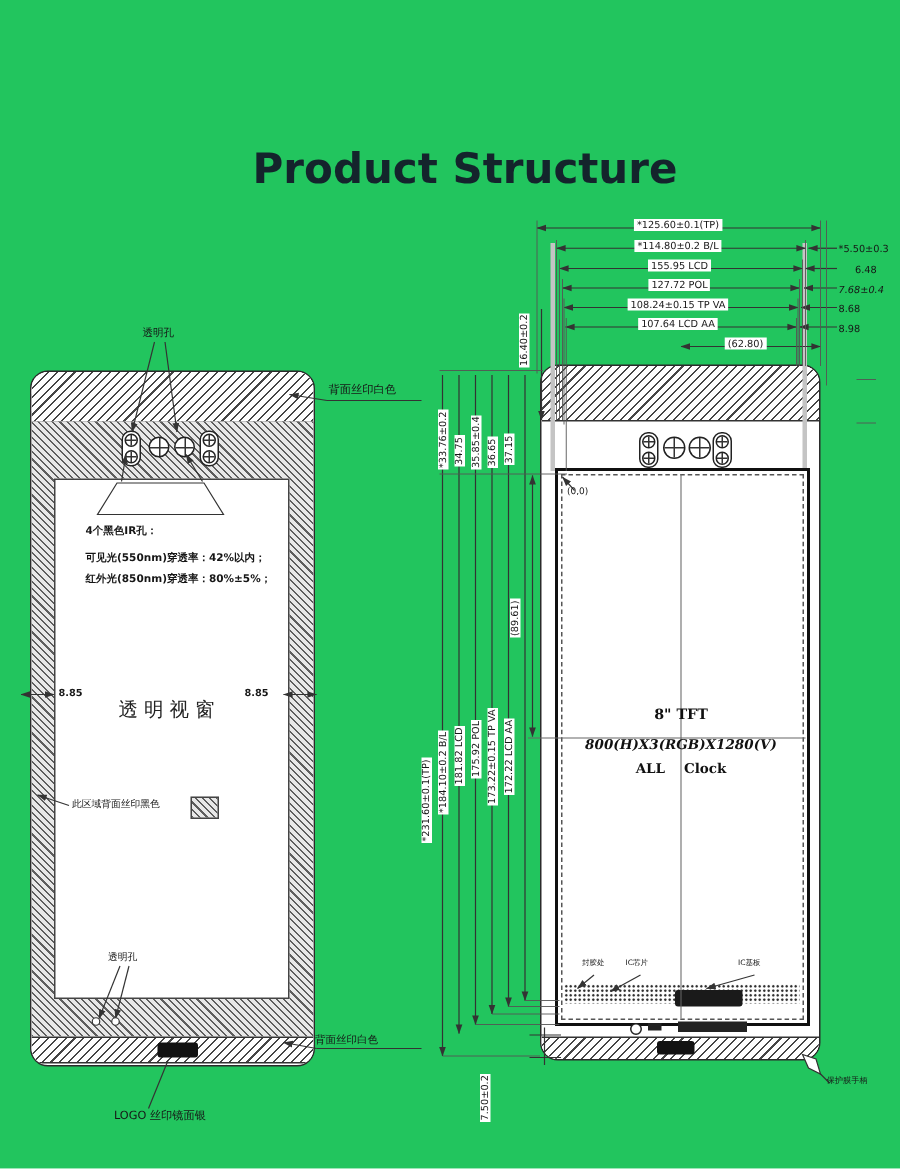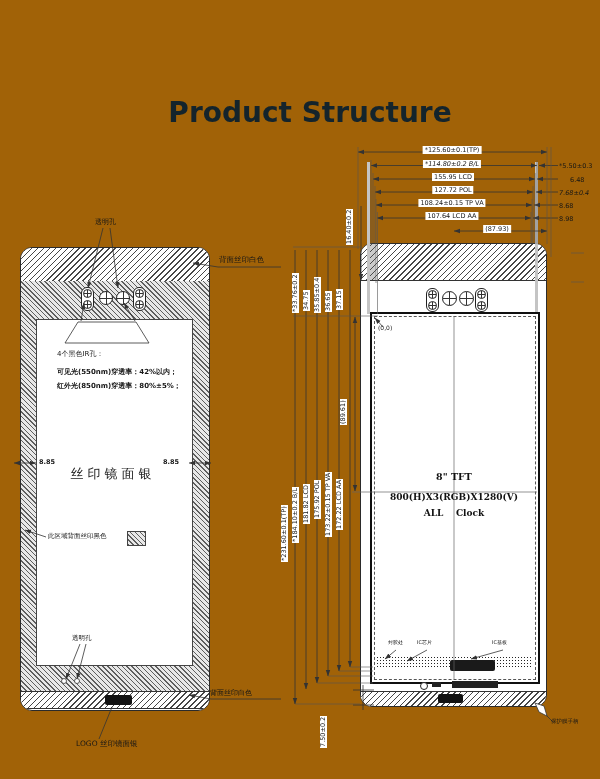--- a/index.html
+++ b/index.html
@@ -1,16 +1,16 @@
 <!DOCTYPE html>
 <html><head>
 <meta charset="utf-8">
 <style>
   html,body{margin:0;padding:0;background:#fff;}
-  #canvas{position:relative;width:600px;height:779px;background:#a16207;overflow:hidden;
+  #canvas{position:relative;width:600px;height:779px;background:#22c55e;overflow:hidden;
           font-family:"DejaVu Sans","Liberation Sans",sans-serif;color:#1d1d1d;}
   .abs{position:absolute;}
   
   .hatch-light{background-color:#fff;background-image:
      repeating-linear-gradient(135deg,transparent 0 3.2px,rgba(60,60,60,.95) 3.2px 4.2px),
      repeating-linear-gradient(45deg,rgba(255,255,255,0) 0 5px,rgba(255,255,255,.95) 5px 8px);}
   .hatch-dense{background-color:#e8e8e8;background-image:
      repeating-linear-gradient(45deg,rgba(70,70,70,.85) 0 1px,transparent 1px 3.4px);}
   
   .shell{position:absolute;border:1.5px solid #2b2b2b;border-radius:12px;background:#fff;overflow:hidden;}
@@ -180,47 +180,47 @@
     </g>
     <g stroke="#666" stroke-width="0.7" fill="none">
 
       <line x1="454" y1="316" x2="454" y2="679"></line>
       <line x1="352" y1="492" x2="537" y2="492"></line>
     </g>
   </svg>
 
   <div class="lab" style="left:95px;top:218px;">透明孔</div>
   <div class="lab" style="left:219px;top:256px;font-size:7.5px;">背面丝印白色</div>
-  <div class="lab" style="left:57px;top:350px;font-weight:normal;">4个黑色IR孔：</div>
+  <div class="lab" style="left:57px;top:350px;font-weight:bold;">4个黑色IR孔：</div>
   <div class="lab" style="left:57px;top:368px;font-weight:bold;">可见光(550nm)穿透率：42%以内；</div>
   <div class="lab" style="left:57px;top:382px;font-weight:bold;">红外光(850nm)穿透率：80%±5%；</div>
   <div class="lab" style="left:39px;top:458px;font-size:6.5px;font-weight:bold;">8.85</div>
   <div class="lab" style="left:163px;top:458px;font-size:6.5px;font-weight:bold;">8.85</div>
-  <div class="lab cn-big" style="left:57px;top:470px;width:112px;text-align:center;">丝印镜面银</div>
+  <div class="lab cn-big" style="left:57px;top:470px;width:112px;text-align:center;">透明视窗</div>
   <div class="lab" style="left:48px;top:532px;font-size:6.5px;">此区域背面丝印黑色</div>
   <div class="lab" style="left:72px;top:634px;font-size:6.5px;">透明孔</div>
   <div class="lab" style="left:210px;top:689px;">背面丝印白色</div>
   <div class="lab" style="left:76px;top:740px;font-size:7.5px;">LOGO 丝印镜面银</div>
 
   <div class="lab" style="left:378px;top:324px;font-size:6px;">(0,0)</div>
   <div class="panel-text serifb" style="top:471px;font-size:9.5px;">8" TFT</div>
-  <div class="panel-text serifb" style="top:492px;font-size:9px;">800(H)X3(RGB)X1280(V)</div>
+  <div class="panel-text serifb" style="top:492px;font-size:9px;font-style:italic;">800(H)X3(RGB)X1280(V)</div>
   <div class="panel-text serifb" style="top:508px;font-size:9px;">ALL    Clock</div>
   <div class="lab tiny" style="left:388px;top:640px;">封胶处</div>
   <div class="lab tiny" style="left:417px;top:640px;">IC芯片</div>
   <div class="lab tiny" style="left:492px;top:640px;">IC基板</div>
   <div class="lab tiny" style="left:551px;top:719px;font-size:5.5px;">保护膜手柄</div>
 
   <div class="lab c" style="left:452px;top:146px;font-size:6.5px;">*125.60±0.1(TP)</div>
-  <div class="lab c" style="left:452px;top:159.5px;font-size:6.5px;font-style:italic;">*114.80±0.2 B/L</div>
+  <div class="lab c" style="left:452px;top:159.5px;font-size:6.5px;">*114.80±0.2 B/L</div>
   <div class="lab c" style="left:453px;top:173px;font-size:6.5px;">155.95 LCD</div>
   <div class="lab c" style="left:453px;top:186px;font-size:6.5px;">127.72 POL</div>
   <div class="lab c" style="left:452px;top:199px;font-size:6.5px;">108.24±0.15 TP VA</div>
   <div class="lab c" style="left:452px;top:212px;font-size:6.5px;">107.64 LCD AA</div>
-  <div class="lab c" style="left:497px;top:225px;font-size:6.5px;">(87.93)</div>
+  <div class="lab c" style="left:497px;top:225px;font-size:6.5px;">(62.80)</div>
 
   <div class="lab" style="left:559px;top:162px;font-size:6.5px;">*5.50±0.3</div>
   <div class="lab" style="left:559px;top:175.5px;font-size:6.5px;margin-left:11px;">6.48</div>
   <div class="lab" style="left:559px;top:189px;font-size:6.5px;font-style:italic;">7.68±0.4</div>
   <div class="lab" style="left:559px;top:202px;font-size:6.5px;">8.68</div>
   <div class="lab" style="left:559px;top:215px;font-size:6.5px;text-align:right;">8.98</div>
 
   <div class="vlab" style="left:353px;top:238px;">16.40±0.2</div>
   <div class="vlab" style="left:343px;top:303px;">37.15</div>
   <div class="vlab" style="left:332px;top:305px;">36.65</div>

